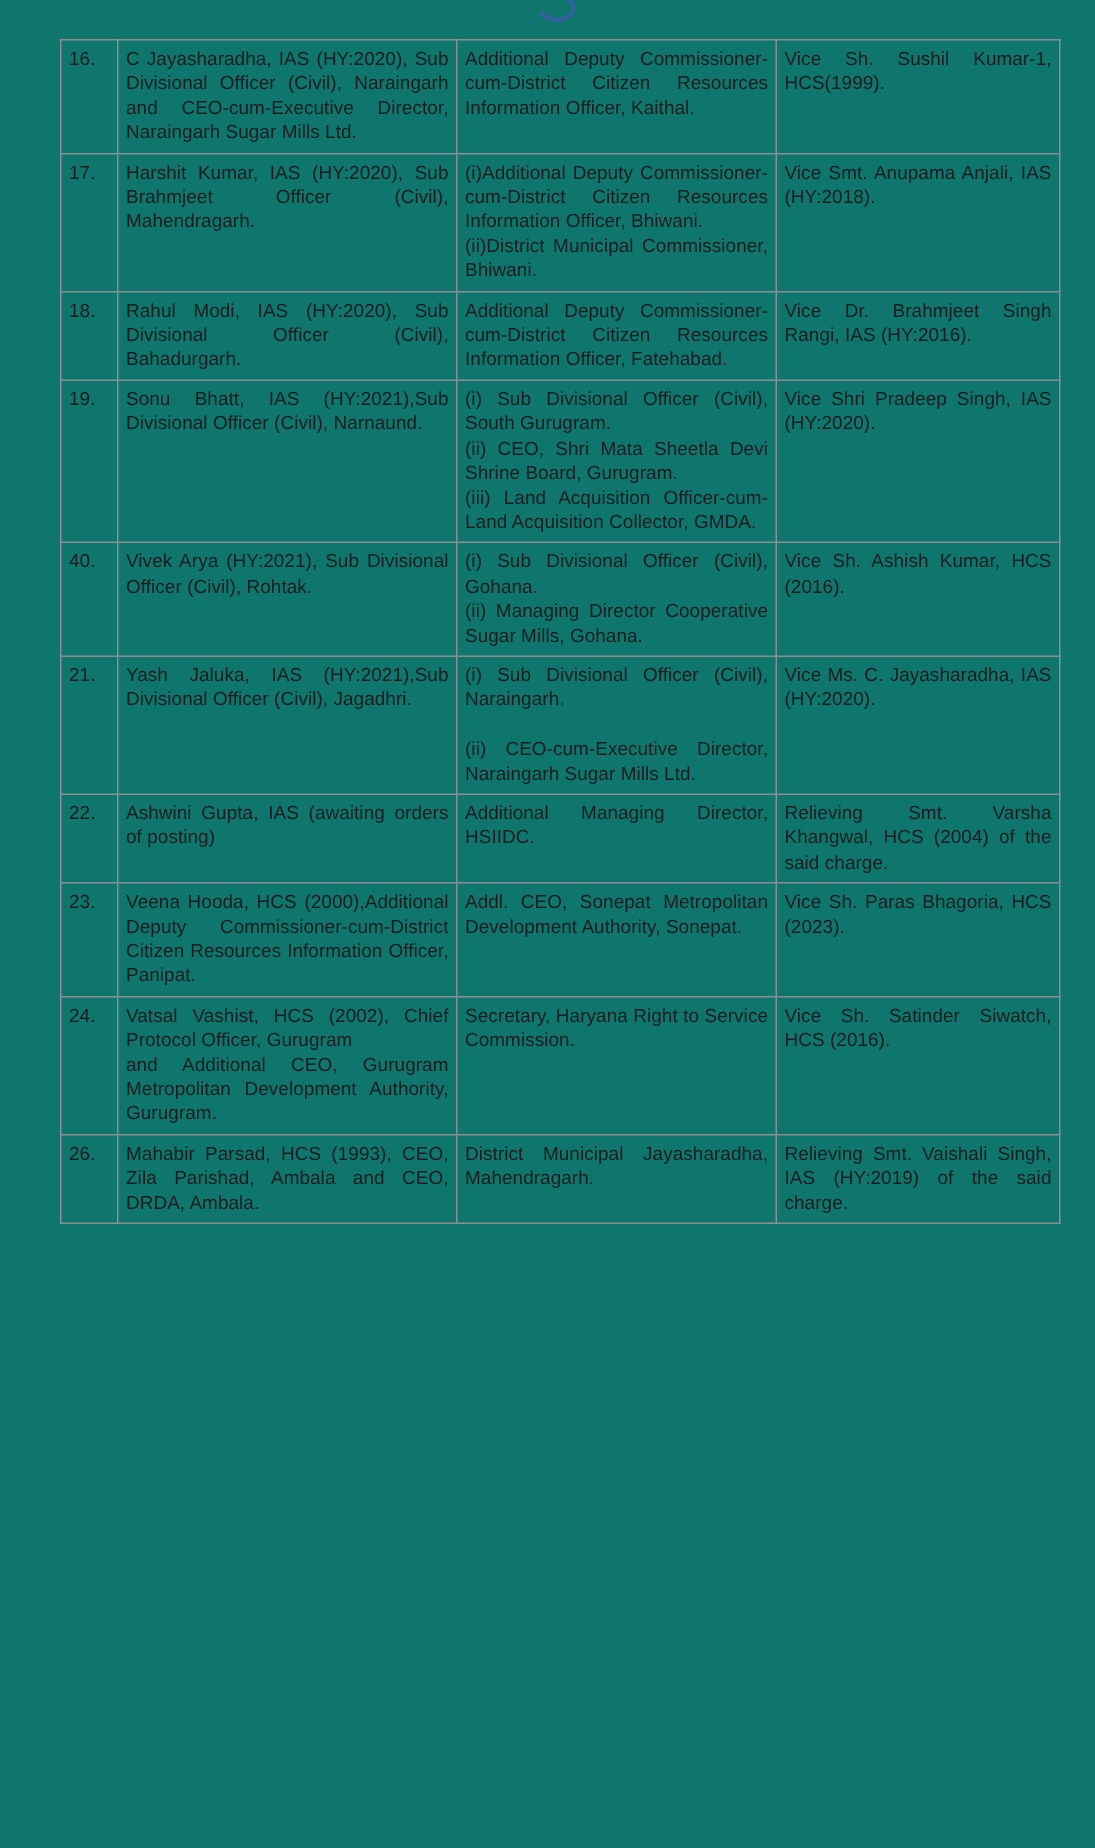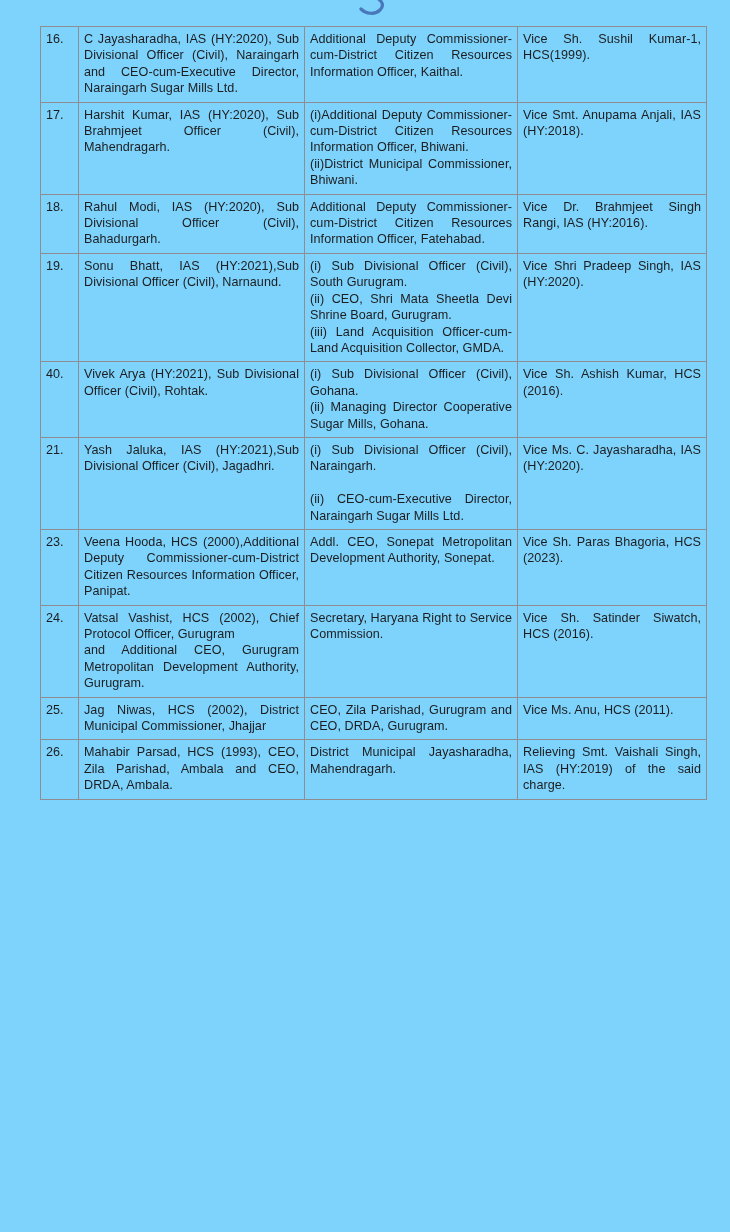--- a/index.html
+++ b/index.html
@@ -12,21 +12,21 @@
     height: 1232px;
     background: #ffffff;
     font-family: "Liberation Sans", sans-serif;
     position: relative;
     overflow: hidden;
   }
   
   .page {
     position: absolute;
     inset: 0;
-    background: #7dd3fc;
+    background: #0f766e;
   }
 
   
   .signature-mark {
     position: absolute;
     left: 328px;
     top: -16px;
     width: 96px;
     height: 34px;
     overflow: hidden;
@@ -188,20 +188,34 @@
               <p>(i) Sub Divisional Officer (Civil), Naraingarh.</p>
               <p class="blank-line"></p>
               <p>(ii) CEO-cum-Executive Director, Naraingarh Sugar Mills Ltd.</p>
             </td>
             <td>
               <p>Vice Ms. C. Jayasharadha, IAS (HY:2020).</p>
             </td>
           </tr>
           <tr>
             <td class="sno">
+              <p>22.</p>
+            </td>
+            <td>
+              <p>Ashwini Gupta, IAS (awaiting orders of posting)</p>
+            </td>
+            <td>
+              <p>Additional Managing Director, HSIIDC.</p>
+            </td>
+            <td>
+              <p>Relieving Smt. Varsha Khangwal, HCS (2004) of the said charge.</p>
+            </td>
+          </tr>
+          <tr>
+            <td class="sno">
               <p>23.</p>
             </td>
             <td>
               <p>Veena Hooda, HCS (2000),Additional Deputy Commissioner-cum-District Citizen Resources Information Officer, Panipat.</p>
             </td>
             <td>
               <p>Addl. CEO, Sonepat Metropolitan Development Authority, Sonepat.</p>
             </td>
             <td>
               <p>Vice Sh. Paras Bhagoria, HCS (2023).</p>
@@ -213,34 +227,20 @@
             </td>
             <td>
               <p>Vatsal Vashist, HCS (2002), Chief Protocol Officer, Gurugram</p>
               <p>and Additional CEO, Gurugram Metropolitan Development Authority, Gurugram.</p>
             </td>
             <td>
               <p>Secretary, Haryana Right to Service Commission.</p>
             </td>
             <td>
               <p>Vice Sh. Satinder Siwatch, HCS (2016).</p>
-            </td>
-          </tr>
-          <tr>
-            <td class="sno">
-              <p>25.</p>
-            </td>
-            <td>
-              <p>Jag Niwas, HCS (2002), District Municipal Commissioner, Jhajjar</p>
-            </td>
-            <td>
-              <p>CEO, Zila Parishad, Gurugram and CEO, DRDA, Gurugram.</p>
-            </td>
-            <td>
-              <p>Vice Ms. Anu, HCS (2011).</p>
             </td>
           </tr>
           <tr>
             <td class="sno">
               <p>26.</p>
             </td>
             <td>
               <p>Mahabir Parsad, HCS (1993), CEO, Zila Parishad, Ambala and CEO, DRDA, Ambala.</p>
             </td>
             <td>

